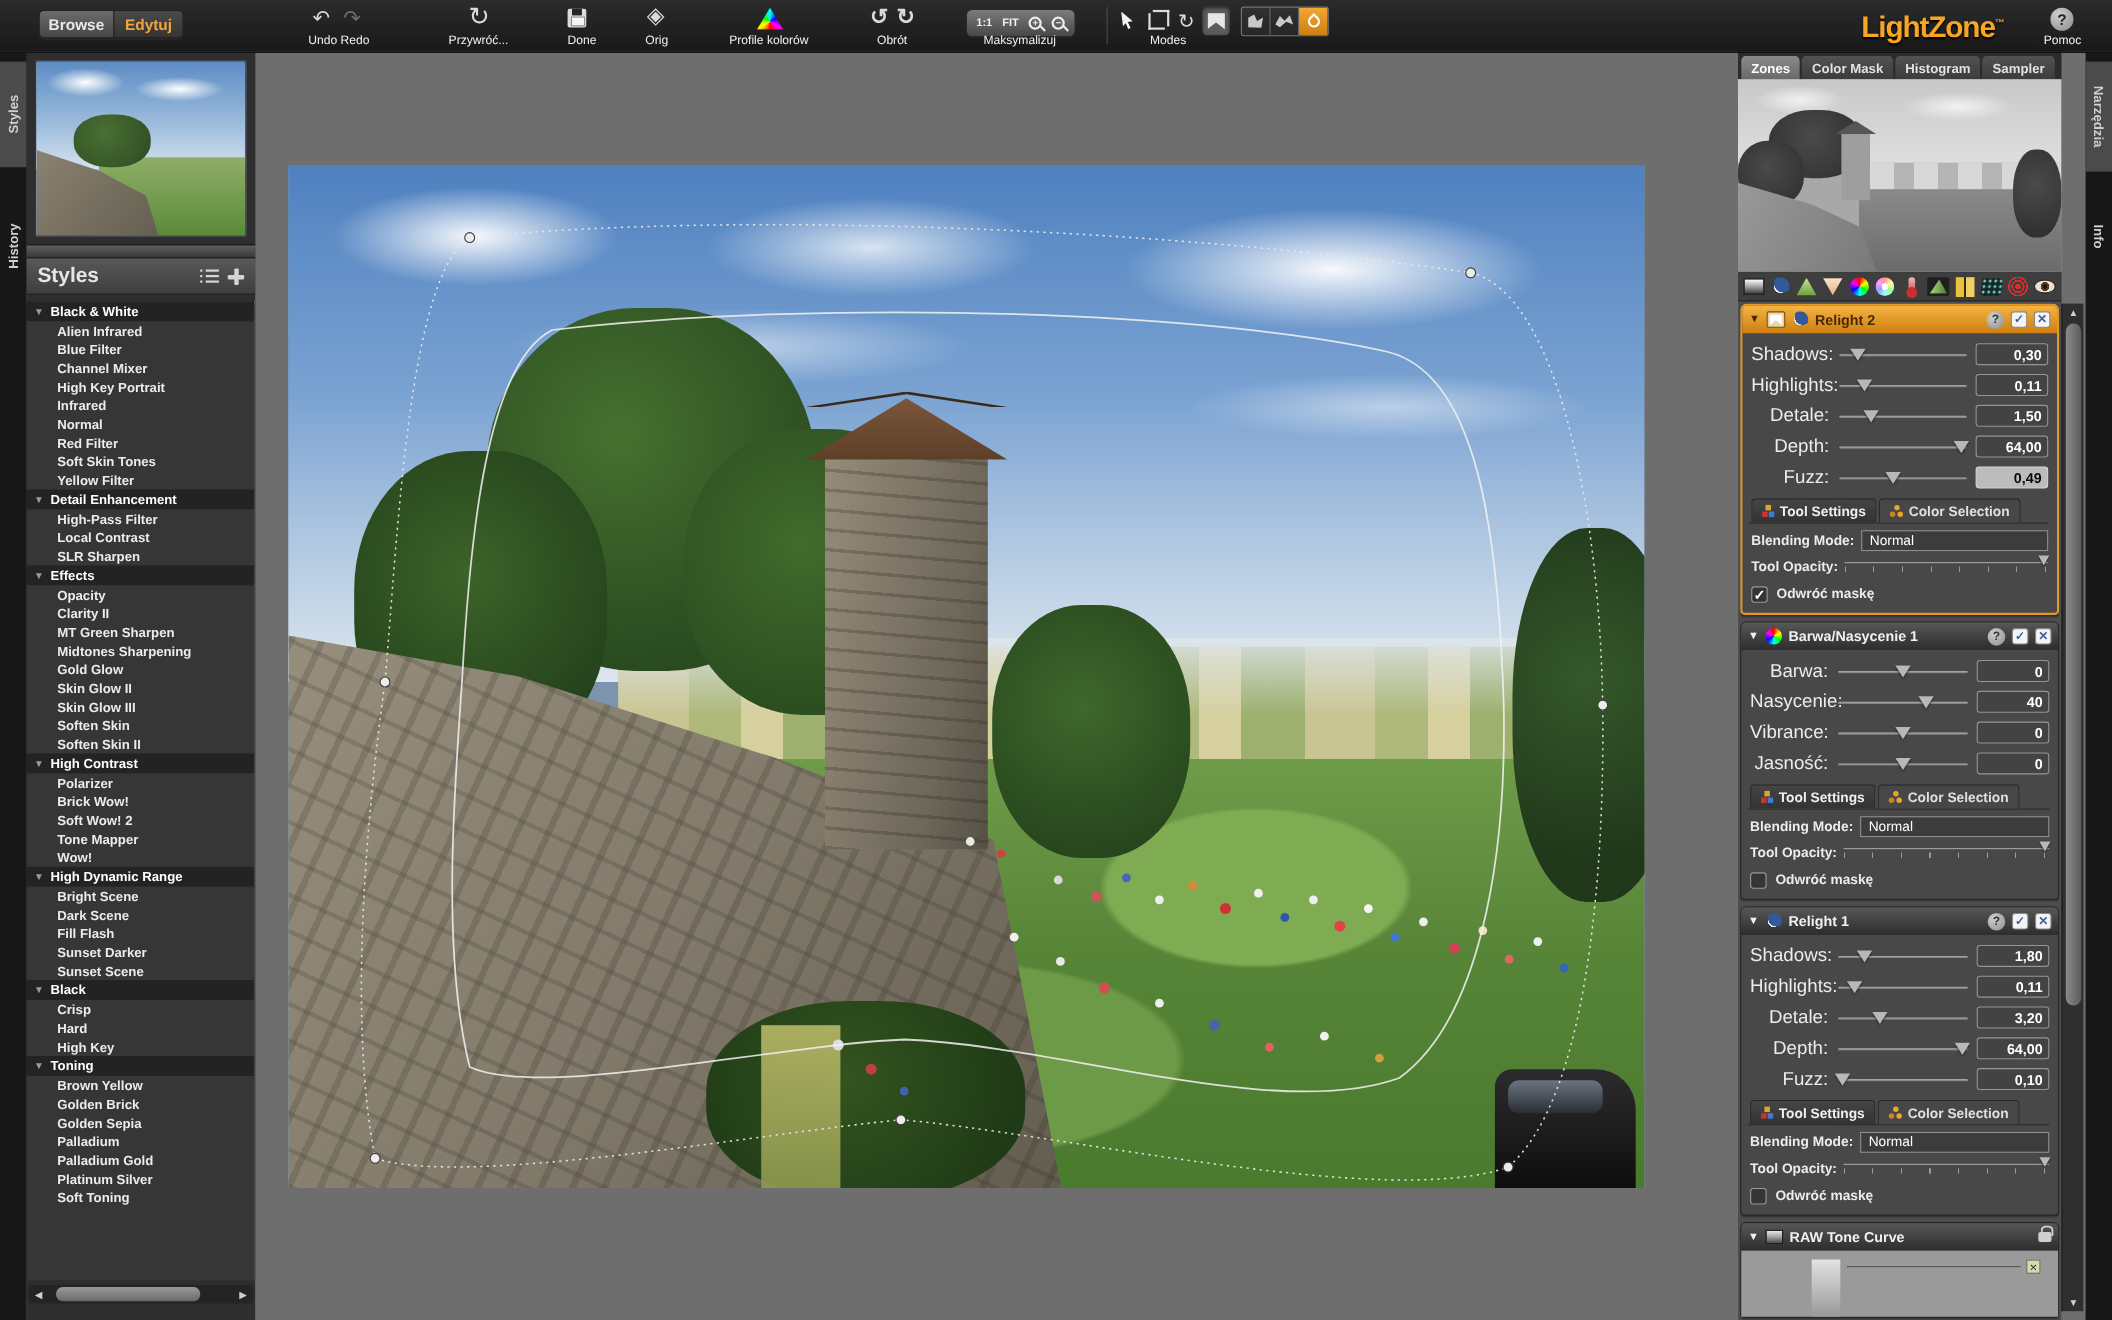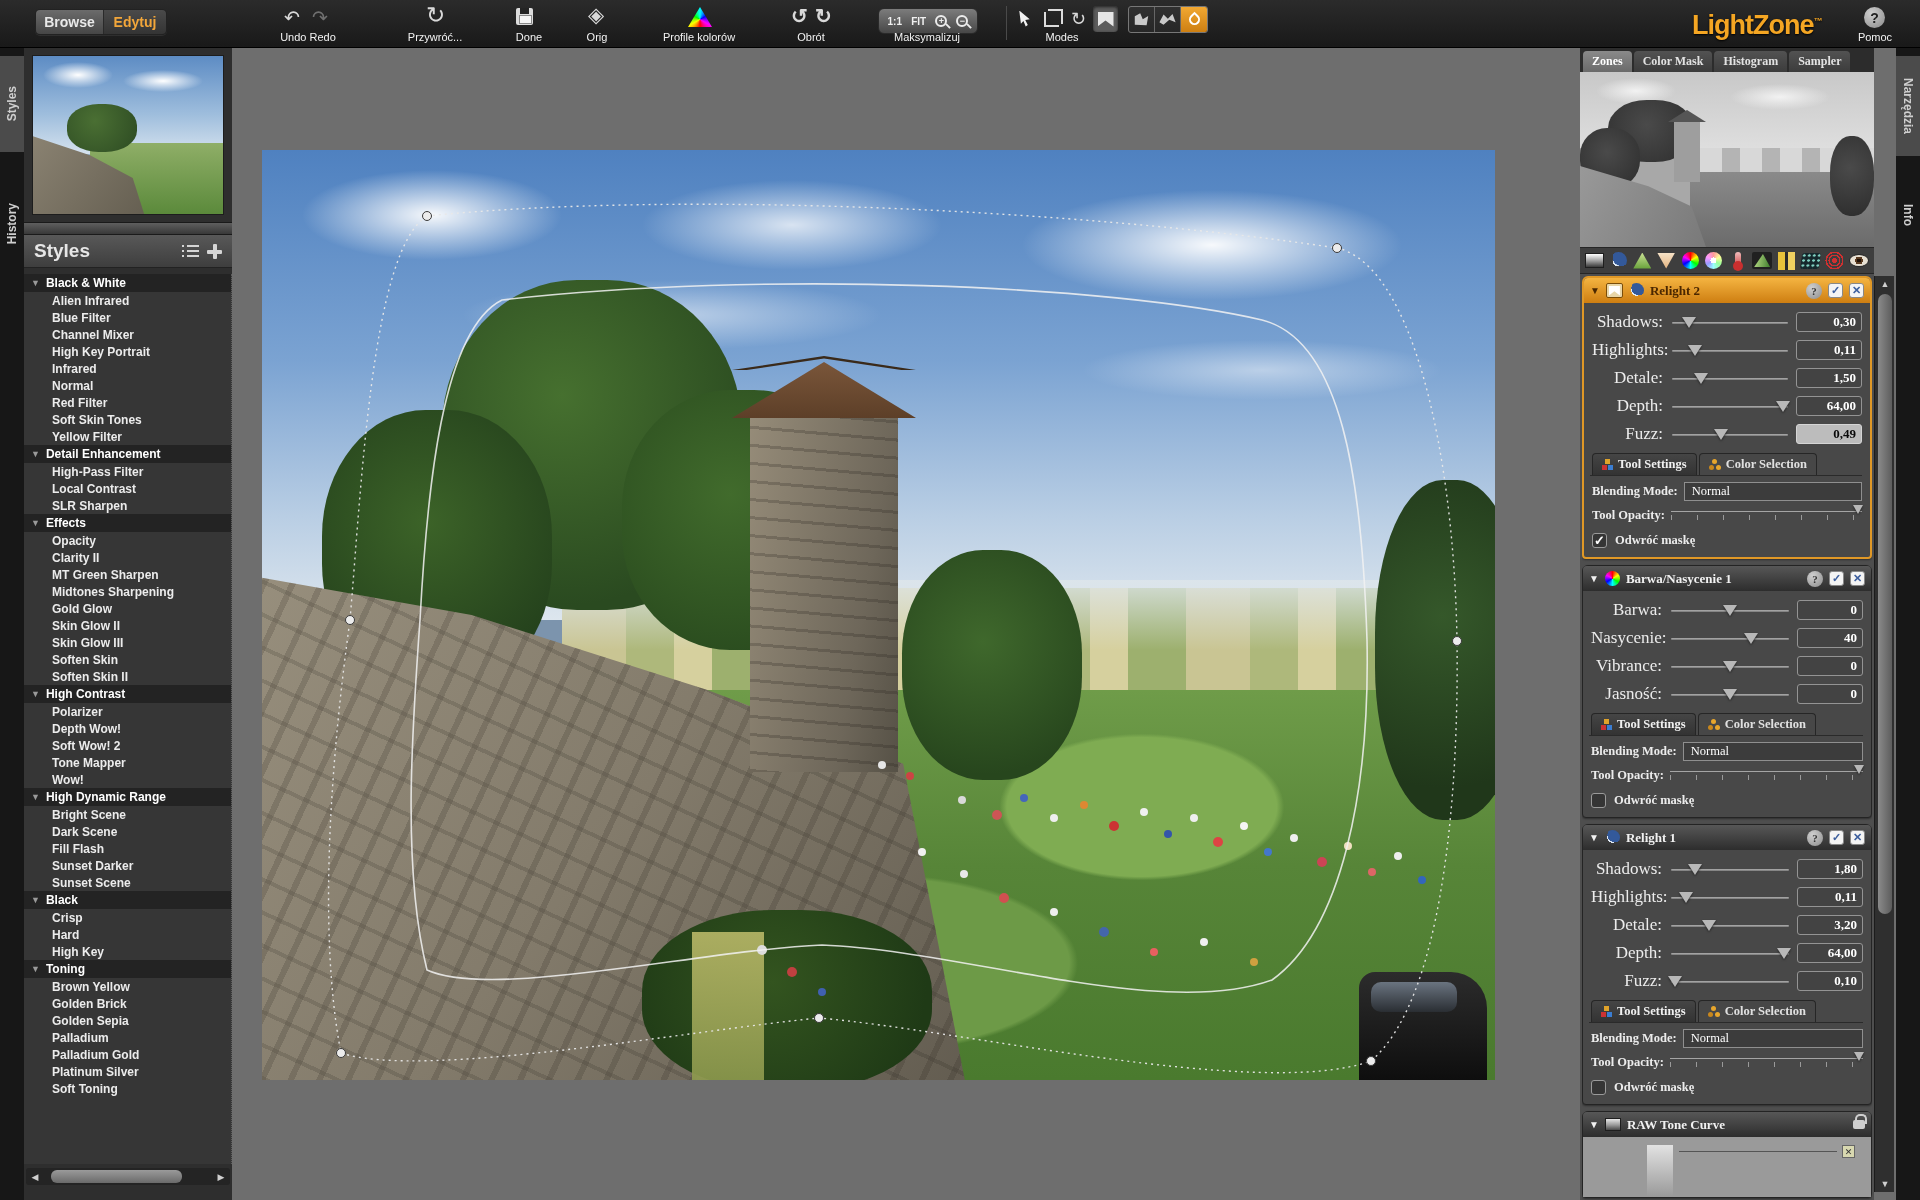--- a/index.html
+++ b/index.html
@@ -148,21 +148,21 @@
   .bush{left:380px;top:760px;width:290px;height:180px;border-radius:45%;
         background:radial-gradient(circle at 45% 40%,#33541f,#1f3a16 80%);}
   .sign{left:430px;top:782px;width:72px;height:148px;background:linear-gradient(#b9b868,#8e9a4e);opacity:.9;}
   .car{right:8px;bottom:0;width:128px;height:108px;background:linear-gradient(#2c2c2c,#0e0e0e);
        border-radius:16px 36px 0 0;}
   .car::before{content:"";position:absolute;left:12px;top:10px;width:86px;height:30px;border-radius:10px;
        background:linear-gradient(#6a7480,#2a2e33);}
   .overlay-svg{position:absolute;left:0;top:0;}
 
   
-  .rpanel{position:absolute;left:1580px;top:48px;width:294px;bottom:0;background:#4e4e4e;z-index:30;font-family:Liberation Serif, serif;}
+  .rpanel{position:absolute;left:1580px;top:48px;width:294px;bottom:0;background:#4e4e4e;z-index:30;}
   .insp-tabs{height:24px;background:#2c2c2c;display:flex;gap:2px;padding:3px 3px 0 3px;}
   .itab{height:21px;padding:0 9px;display:flex;align-items:center;font-size:12px;font-weight:bold;
         color:#e2e2e2;background:linear-gradient(#525252,#3c3c3c);border-radius:4px 4px 0 0;cursor:pointer;}
   .itab.active{background:linear-gradient(#8a8a8a,#6a6a6a);color:#fff;}
   .zones-preview{position:relative;height:176px;background:#a8a8a8;overflow:hidden;border-bottom:1px solid #262626;}
   .zp{position:absolute;}
   .zp-sky{left:0;top:0;right:0;height:76px;background:linear-gradient(#c8c8c8,#dedede);}
   .zp-cloud{position:absolute;border-radius:50%;background:radial-gradient(closest-side,#f2f2f2,rgba(255,255,255,0));}
   .zp-far{left:120px;top:76px;right:0;height:26px;background:repeating-linear-gradient(90deg,#d8d8d8 0 22px,#b4b4b4 22px 40px);}
   .zp-grass{left:110px;top:100px;right:0;bottom:0;background:linear-gradient(#8a8a8a,#6b6b6b);}
@@ -430,21 +430,21 @@
       <div class="si">Gold Glow</div>
       <div class="si">Skin Glow II</div>
       <div class="si">Skin Glow III</div>
       <div class="si">Soften Skin</div>
       <div class="si">Soften Skin II</div>
       <div class="sg">
           <span class="tri">▼</span>
           <span>High Contrast</span>
         </div>
       <div class="si">Polarizer</div>
-      <div class="si">Depth Wow!</div>
+      <div class="si">Brick Wow!</div>
       <div class="si">Soft Wow! 2</div>
       <div class="si">Tone Mapper</div>
       <div class="si">Wow!</div>
       <div class="sg">
           <span class="tri">▼</span>
           <span>High Dynamic Range</span>
         </div>
       <div class="si">Bright Scene</div>
       <div class="si">Dark Scene</div>
       <div class="si">Fill Flash</div>

